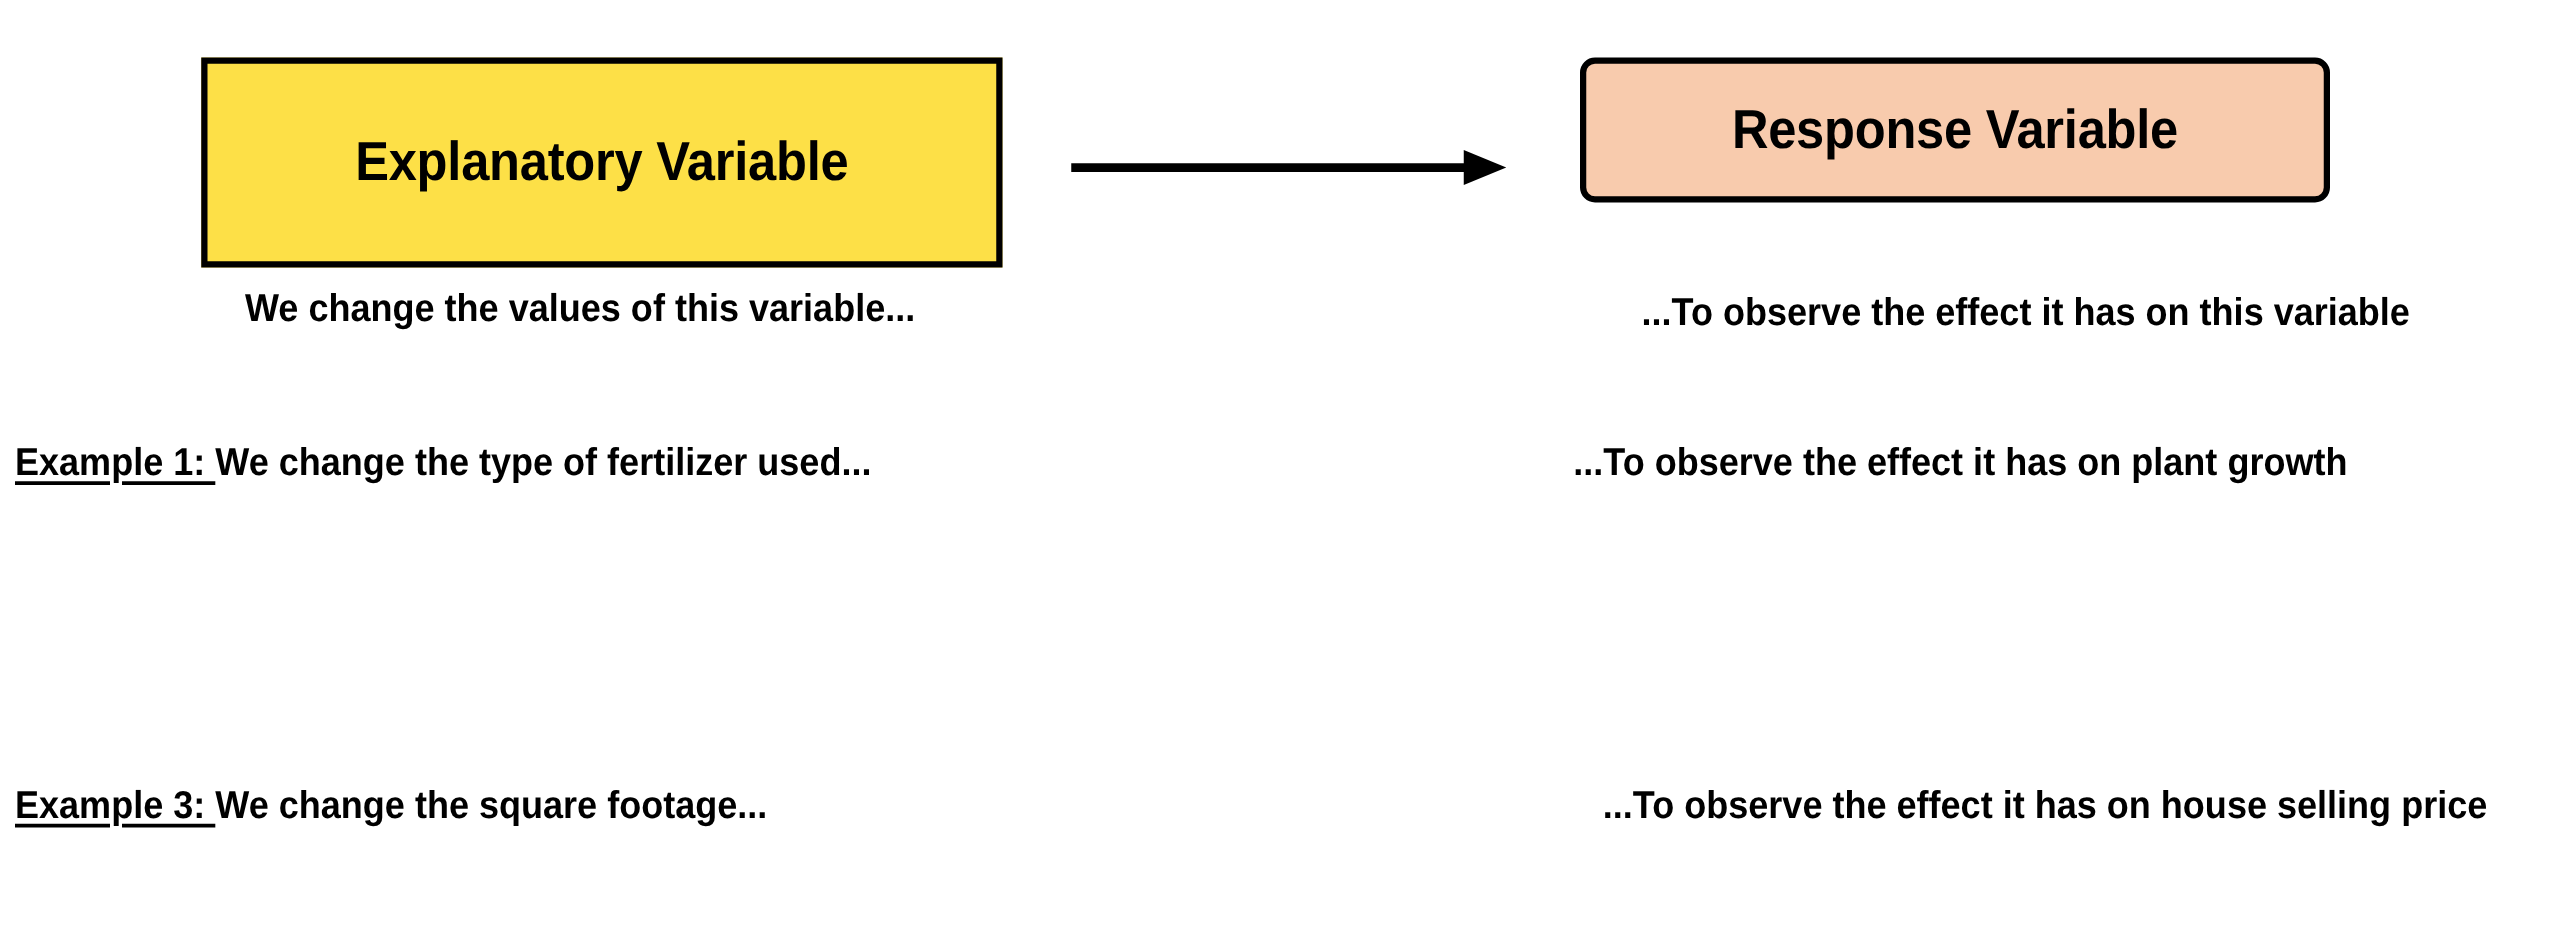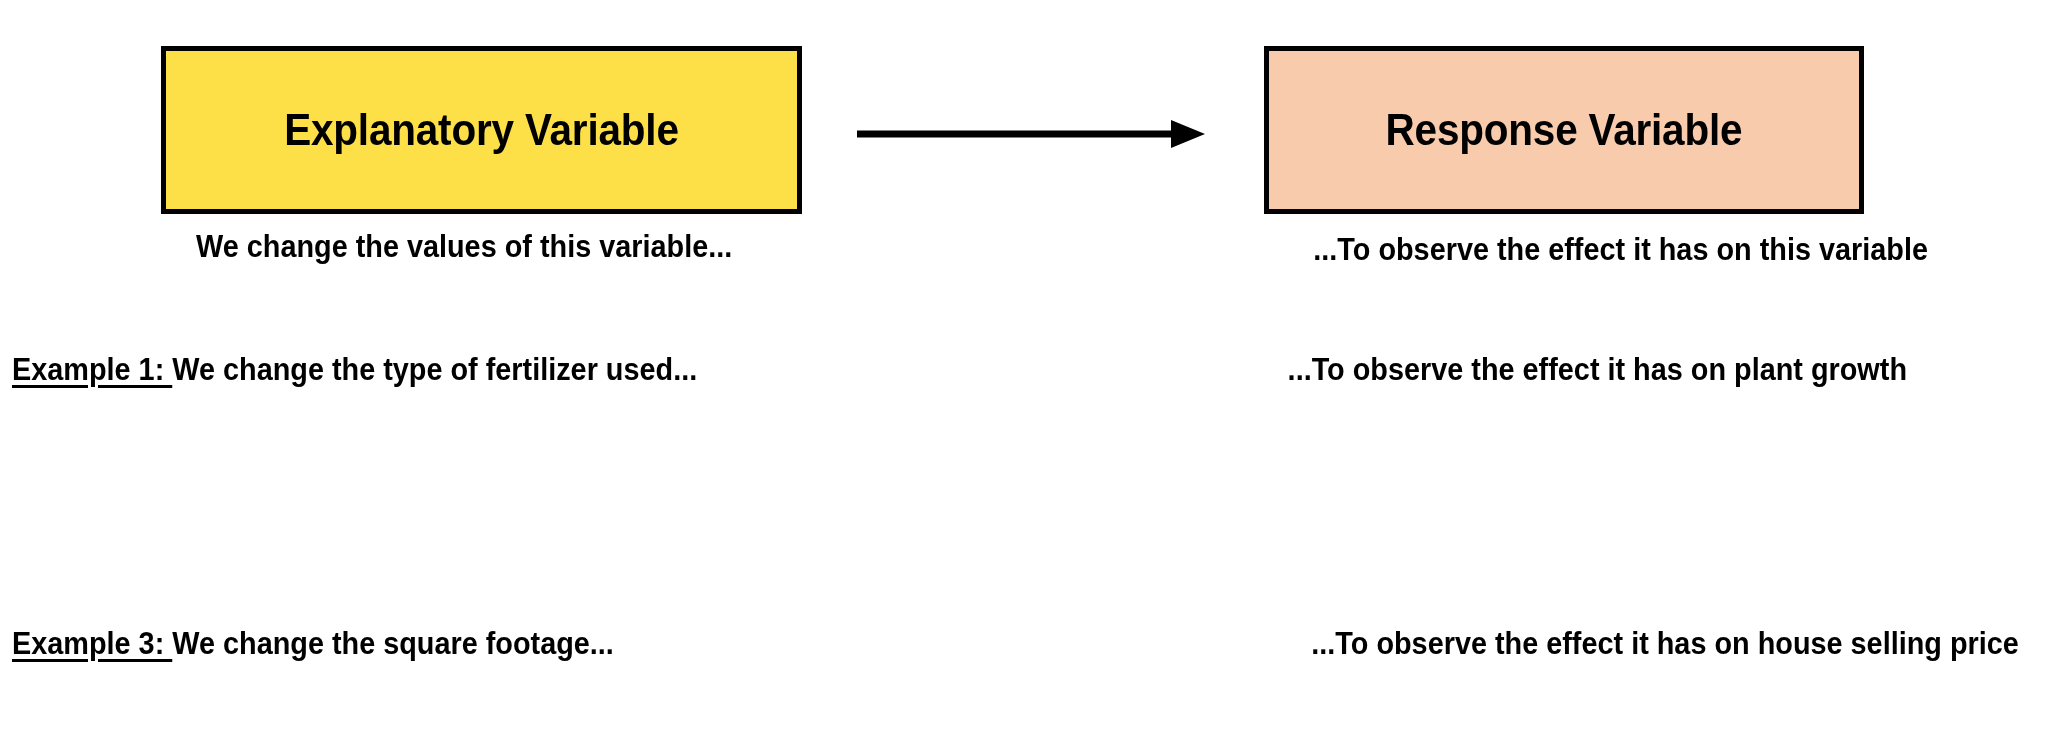--- a/index.html
+++ b/index.html
@@ -44,21 +44,22 @@
   #explanatory-box {
     left: 161px;
     top: 46px;
     width: 641px;
     height: 168px;
   }
   #response-box {
     left: 1264px;
     top: 46px;
     width: 600px;
-    height: 168px;
+    height: 116px;
+    border-radius: 12px;
   }
 
   
   #flow-arrow {
     position: absolute;
     left: 855px;
     top: 112px;
     width: 350px;
     height: 44px;
   }
@@ -82,21 +83,20 @@
     top: 234px;
     transform-origin: right center;
   }
 
   
   .example-row {
     position: absolute;
     left: 0;
     width: 2000px;
     height: 46px;
-    padding-left: 29px;
   }
   #example-row-1 { top: 346px; }
   #example-row-2 { top: 500px; }
   #example-row-3 { top: 620px; text-decoration: underline; }
 
   .example-left {
     position: absolute;
     left: 12px;
     top: 8px;
     font-weight: bold;

